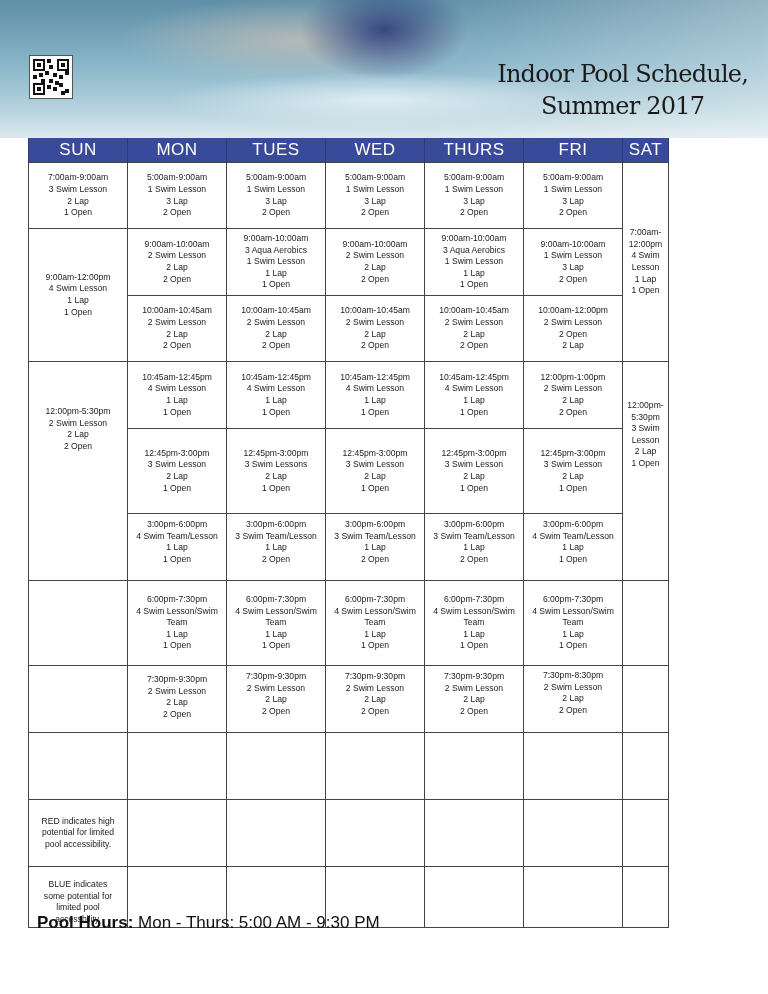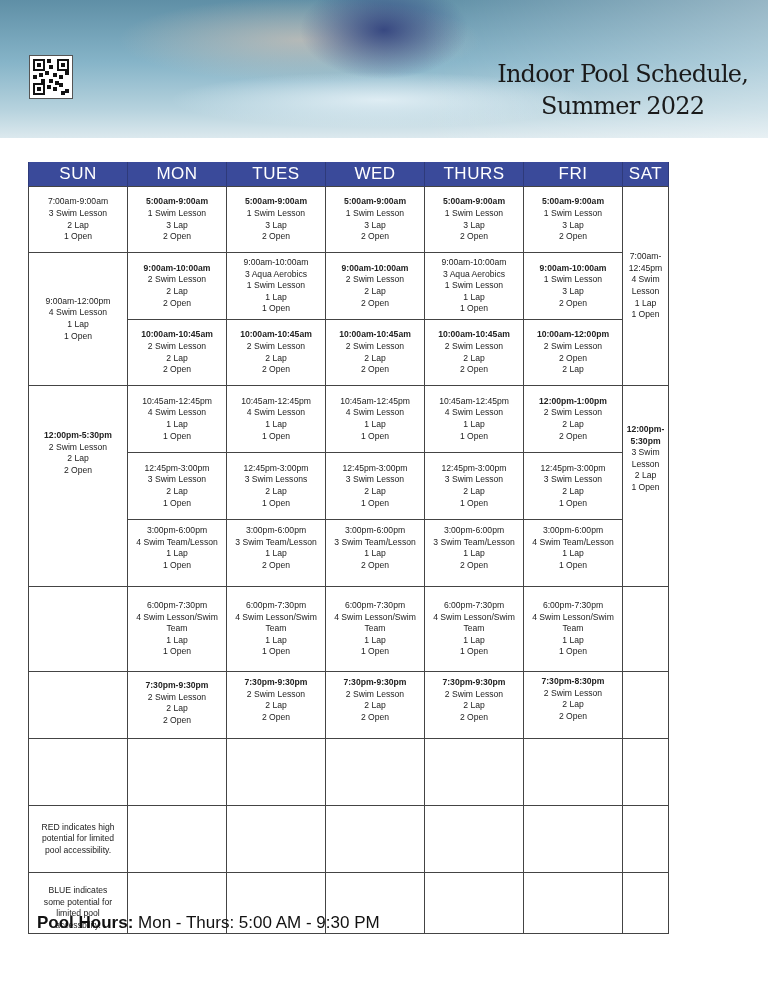--- a/index.html
+++ b/index.html
@@ -14,30 +14,30 @@
   .hero-fade { position:absolute; left:0; top:0; width:768px; height:138px;
           background:linear-gradient(90deg, rgba(255,255,255,0) 0%, rgba(255,255,255,0) 55%, rgba(255,255,255,0.35) 100%); }
   .qr { position:absolute; left:29px; top:55px; width:36px; height:36px; background:#fff; padding:3px;
         border:1px solid #555; }
   .qr svg { display:block; }
   .title { position:absolute; right:20px; top:58px; text-align:right;
            font-family:"DejaVu Serif", serif; font-weight:normal; color:#1a1a1a;
            font-size:24px; line-height:32px; letter-spacing:-0.8px; }
   .title div { text-align:center; }
   table.sched { position:absolute; left:28px; top:138px; width:640px; border-collapse:collapse;
-                table-layout:fixed;margin-top:24px; }
+                table-layout:fixed; }
   table.sched th { background:#3a4a9a; color:#ffffff; font-weight:normal; font-size:17px;
                    height:24px; padding:0; border-left:1px solid #2e3a7a; border-right:1px solid #2e3a7a;
                    letter-spacing:0.5px; }
   table.sched td { border:1px solid #444; text-align:center; vertical-align:middle; padding:0 1px;
                    font-size:8.6px; line-height:11.6px; color:#222; }
   .blk { color:#222; }
   .red { color:#e02a2a; }
   .blu { color:#3aa3e0; }
-  .line1 { font-weight:bold; }
+  .line1 { font-weight:normal; }
   .legend { font-size:8.2px; line-height:11.5px; padding:0 12px !important; }
   .hours { position:absolute; left:37px; top:914px; font-size:17px; line-height:18px; color:#111; }
   .hours .lbl { font-weight:bold; }
   .hours .row { display:flex; }
   .hours .ind { width:84px; }
 </style>
 </head>
 <body>
 
 <div class="hero"></div>
@@ -68,21 +68,21 @@
       <rect x="6.5" y="6" width="1" height="1" fill="#111"></rect>
     <rect x="8" y="7.5" width="1" height="1" fill="#111"></rect>
       <rect x="7" y="8" width="1" height="1" fill="#111"></rect>
     <rect x="2" y="5" width="1" height="1" fill="#111"></rect>
       <rect x="5.5" y="5.5" width="1" height="1" fill="#111"></rect>
   </svg>
 </div>
 
 <div class="title">
   <div>Indoor Pool Schedule,</div>
-  <div>Summer 2022</div>
+  <div>Summer 2017</div>
 </div>
 
 <table class="sched">
   <colgroup>
     <col style="width:99px">
       <col style="width:99px">
       <col style="width:99px">
       <col style="width:99px">
       <col style="width:99px">
       <col style="width:99px">
@@ -132,21 +132,21 @@
           <div>3 Lap</div>
           <div>2 Open</div>
       </td>
       <td class="blk">
         <div class="line1">5:00am-9:00am</div>
           <div>1 Swim Lesson</div>
           <div>3 Lap</div>
           <div>2 Open</div>
       </td>
       <td class="red" rowspan="3">
-        <div>7:00am-12:45pm</div>
+        <div>7:00am-12:00pm</div>
           <div>4 Swim Lesson</div>
           <div>1 Lap</div>
           <div>1 Open</div>
       </td>
     </tr>
 
     <tr style="height:67px">
       <td class="red" rowspan="2">
         <div>9:00am-12:00pm</div>
           <div>4 Swim Lesson</div>
@@ -258,21 +258,21 @@
           <div>2 Open</div>
       </td>
       <td class="blk" rowspan="3" style="vertical-align:top; padding-top:38px;">
         <div class="line1">12:00pm-5:30pm</div>
           <div>3 Swim Lesson</div>
           <div>2 Lap</div>
           <div>1 Open</div>
       </td>
     </tr>
 
-    <tr style="height:67px">
+    <tr style="height:85px">
       <td class="blu">
         <div>12:45pm-3:00pm</div>
           <div>3 Swim Lesson</div>
           <div>2 Lap</div>
           <div>1 Open</div>
       </td>
       <td class="blu">
         <div>12:45pm-3:00pm</div>
           <div>3 Swim Lessons</div>
           <div>2 Lap</div>

